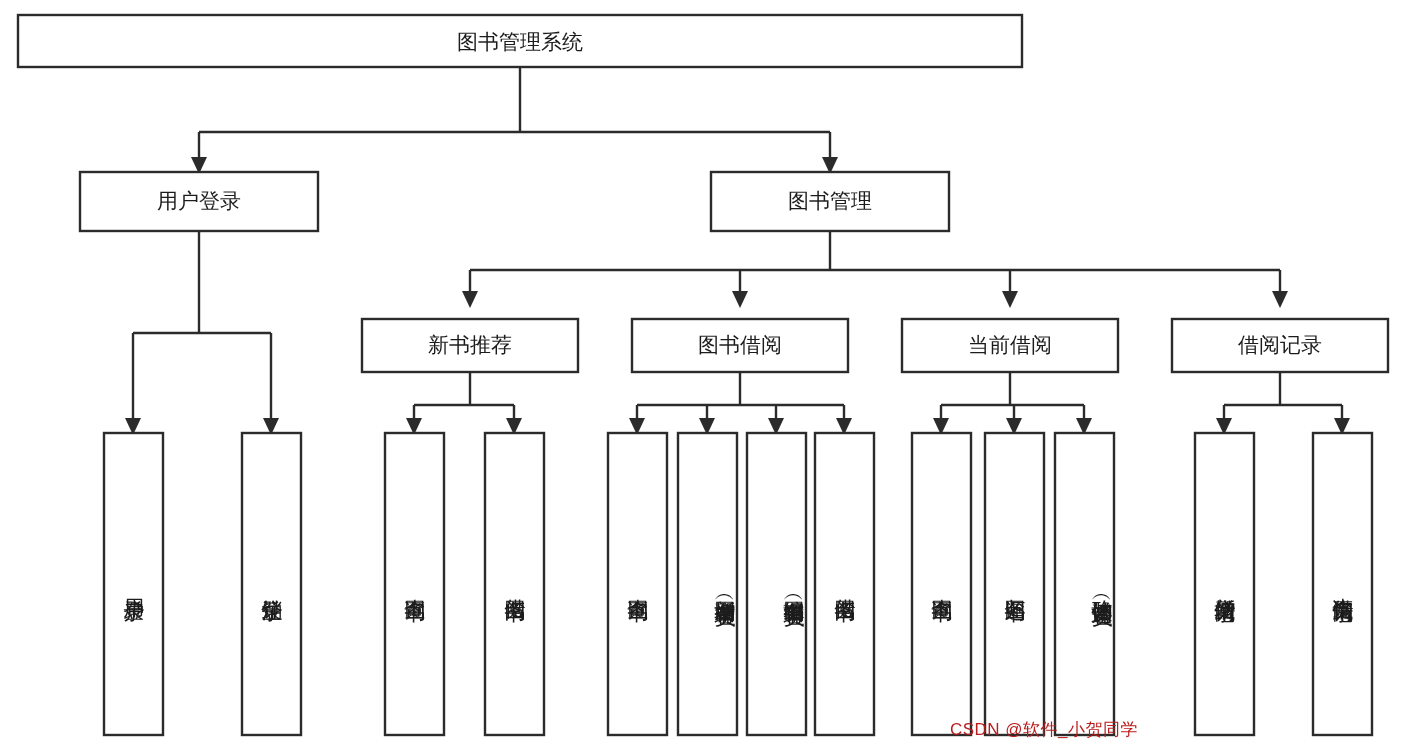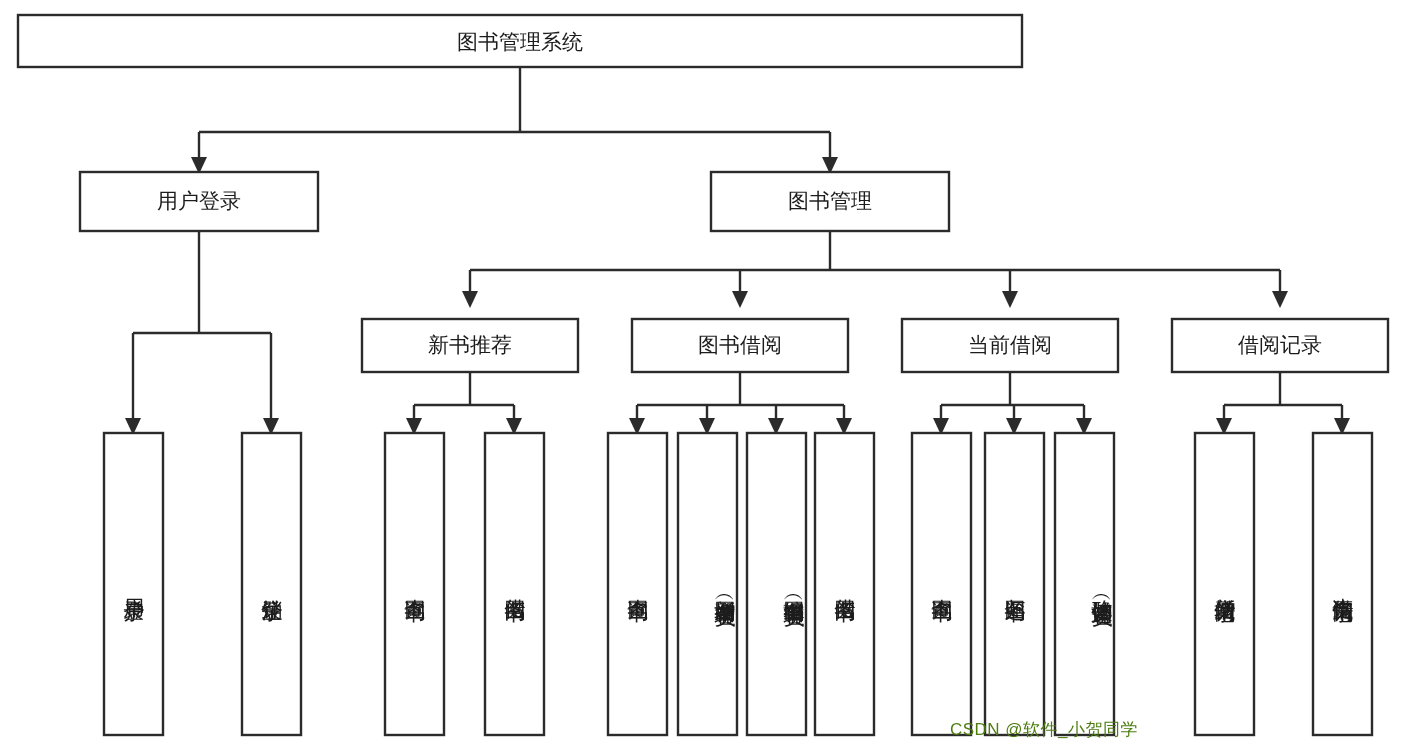--- a/index.html
+++ b/index.html
@@ -60,21 +60,21 @@
     justify-content: center;
     white-space: nowrap;
     pointer-events: none;
   }
   .watermark {
     position: absolute;
     right: 8px;
     bottom: 6px;
     font-family: "Liberation Sans", "DejaVu Sans", sans-serif;
     font-size: 17px;
-    color: #4d7c0f;
+    color: #b91c1c;
     white-space: nowrap;
     letter-spacing: 0.5px;
   }
 </style>
 </head>
 <body>
 
 <div id="diagram-root">
 
   <svg class="diagram" viewBox="0 0 1405 747" xmlns="http://www.w3.org/2000/svg">

